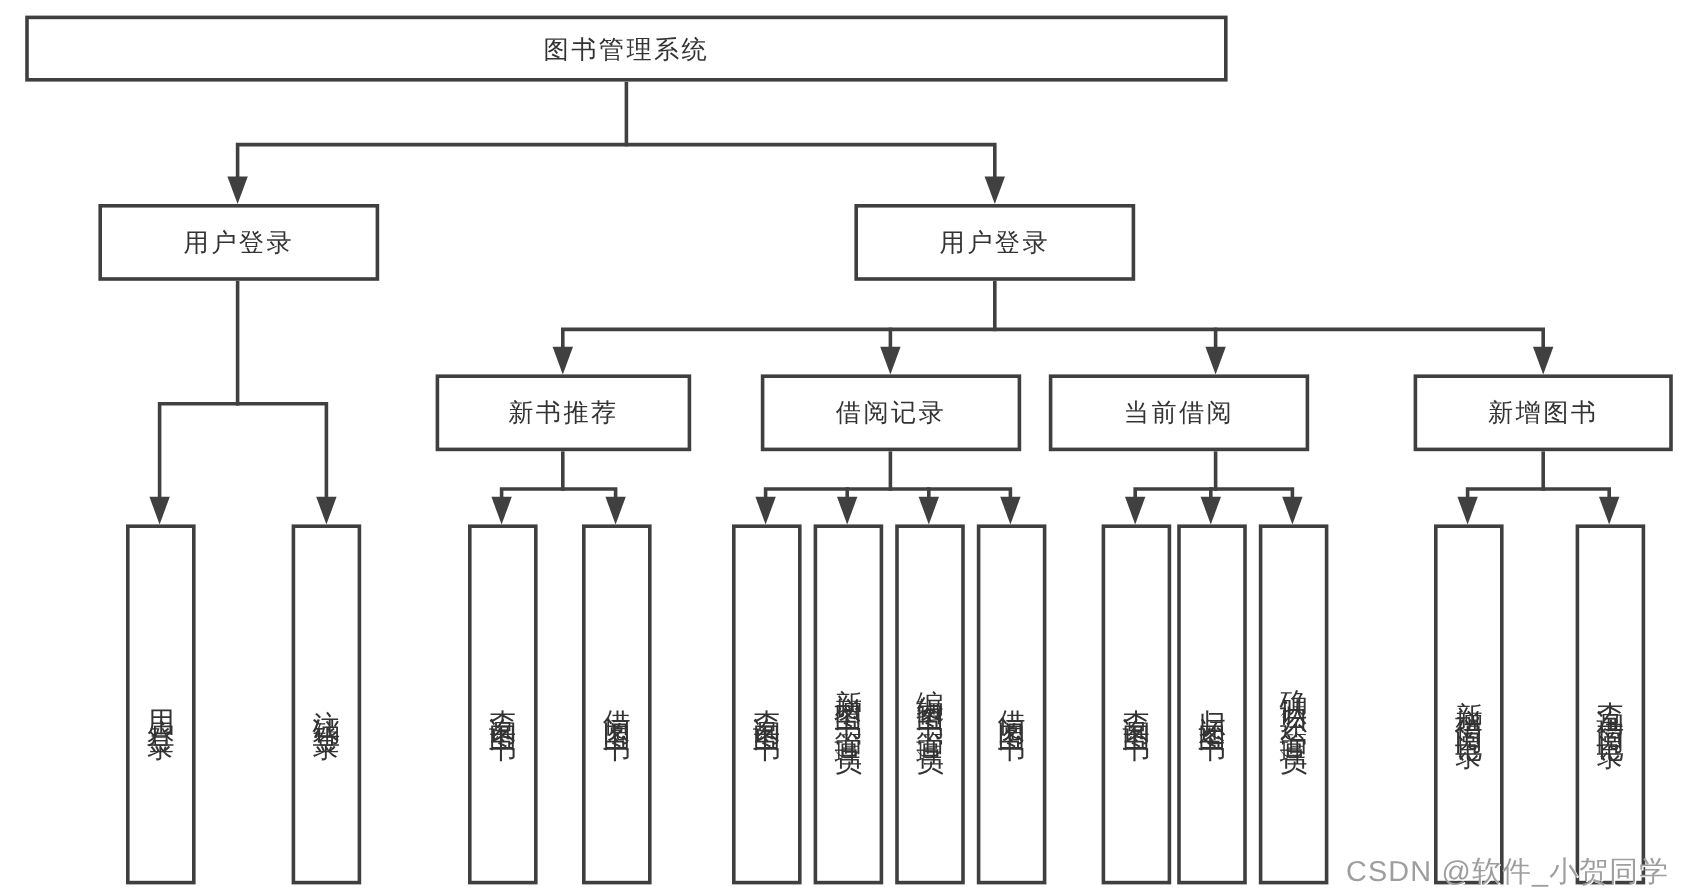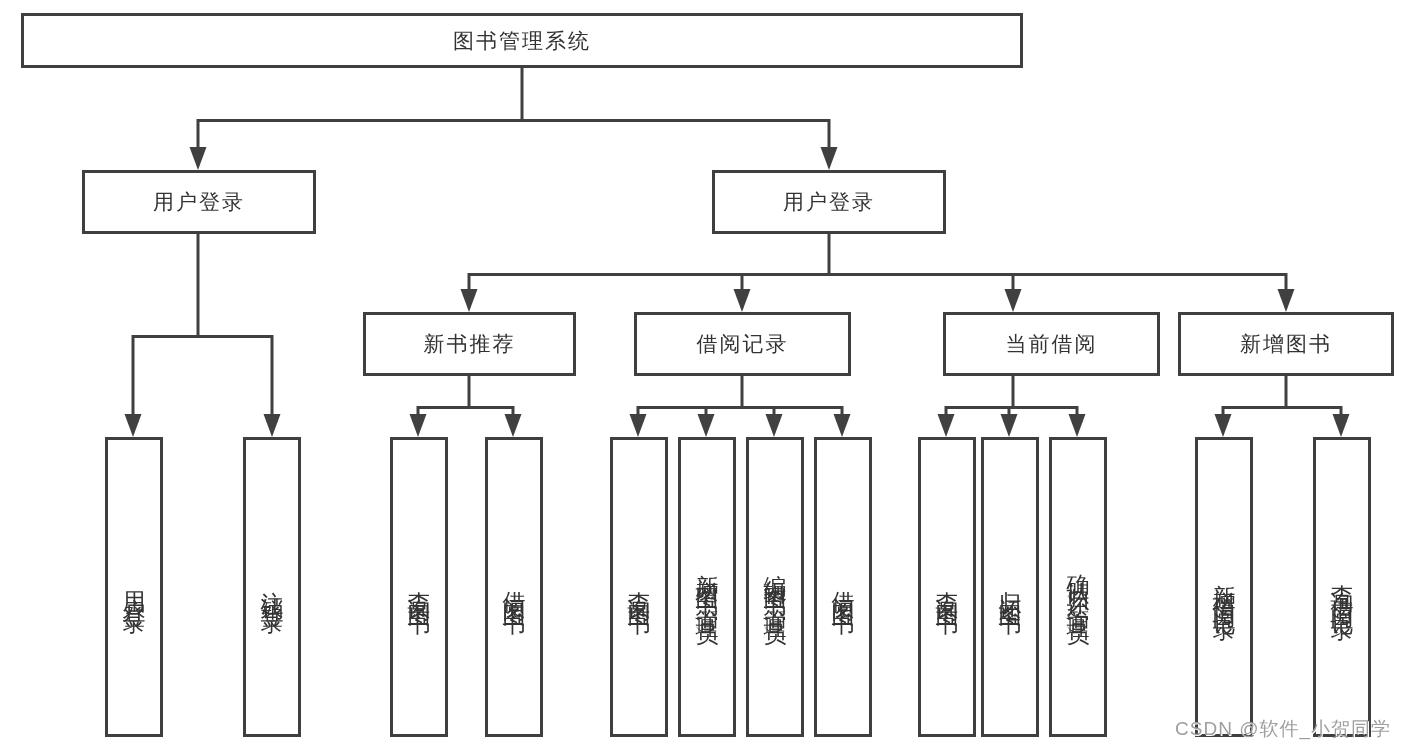--- a/index.html
+++ b/index.html
@@ -70,21 +70,21 @@
     text-orientation: mixed;
     font-size: 23px;
     letter-spacing: 7px;
     line-height: 1;
     color: #333333;
   }
   .watermark {
     position: absolute;
     right: 14px;
     bottom: 5px;
-    font-size: 19px;
+    font-size: 24px;
     color: #9e9e9e;
     letter-spacing: 1px;
     z-index: 5;
     text-shadow: 1px 1px 0 #ffffff;
   }
 </style>
 </head>
 <body>
 
 <div class="stage">
@@ -138,21 +138,21 @@
     <polygon points="1332.5,414 1349.5,414 1341,437"></polygon>
   </svg>
 
   <div class="box root-box">图书管理系统</div>
 
   <div class="box l2-box" style="left:82px">用户登录</div>
   <div class="box l2-box" style="left:712px">用户登录</div>
 
   <div class="box l3-box" style="left:363px;width:213px">新书推荐</div>
   <div class="box l3-box" style="left:634px;width:217px">借阅记录</div>
-  <div class="box l3-box" style="left:943px;width:217px">当前借阅</div>
+  <div class="box l3-box" style="left:874px;width:217px">当前借阅</div>
   <div class="box l3-box" style="left:1178px;width:216px">新增图书</div>
 
   <div class="box leaf" style="left:105px">
     <span class="vtext">用户登录</span>
   </div>
   <div class="box leaf" style="left:243px">
     <span class="vtext">注销登录</span>
   </div>
 
   <div class="box leaf" style="left:390px">

